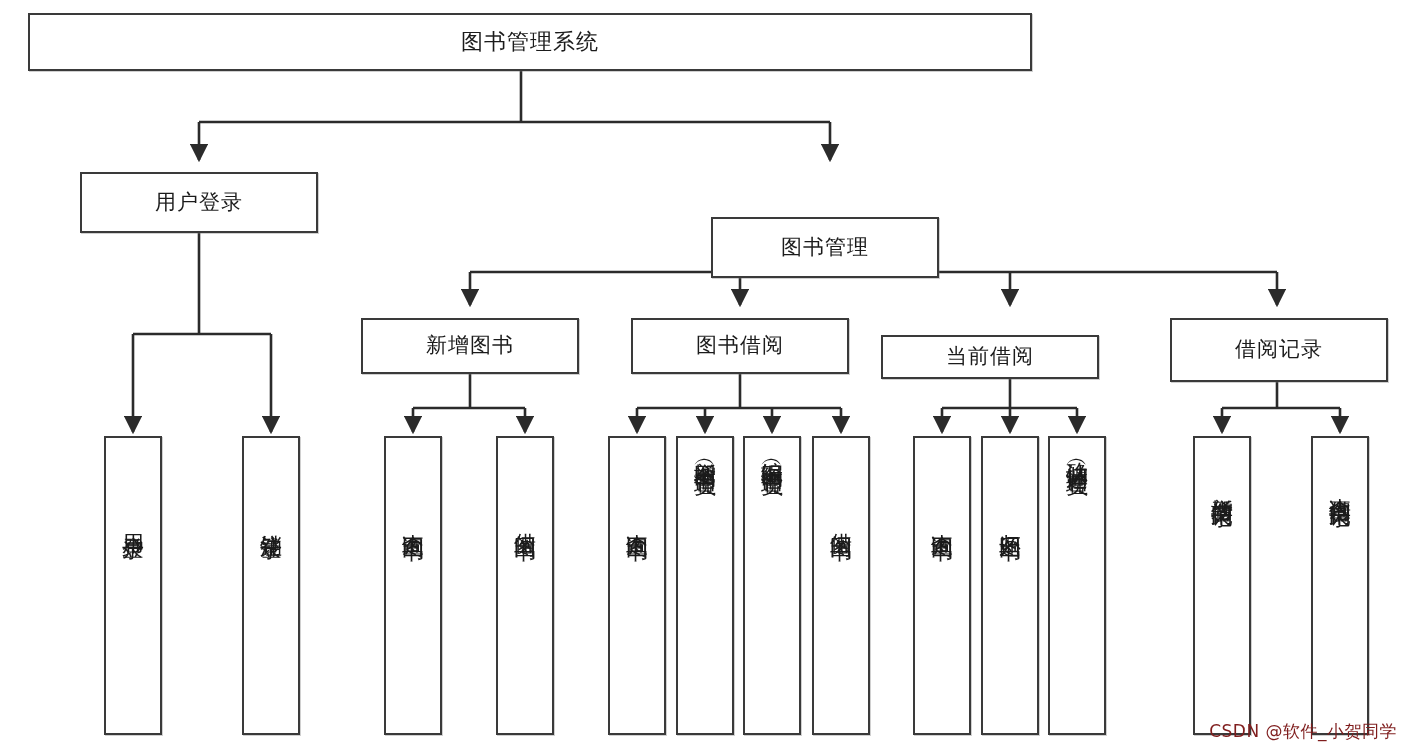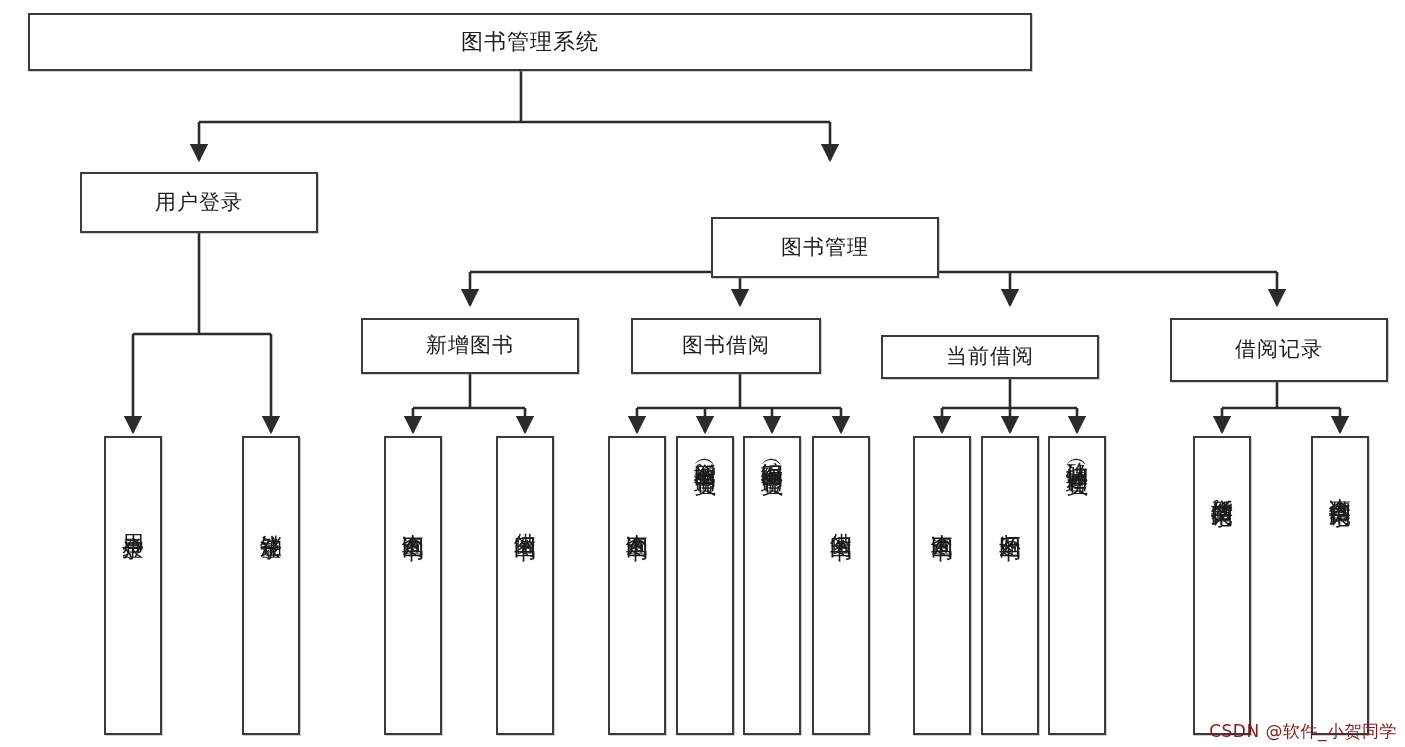--- a/index.html
+++ b/index.html
@@ -142,21 +142,21 @@
   <div class="node horiz" style="left:80px; top:172px; width:238px; height:61px;">
     <span>用户登录</span>
   </div>
   <div class="node horiz" style="left:711px; top:172px; width:228px; height:61px;margin-top:45px;">
     <span>图书管理</span>
   </div>
 
   <div class="node horiz" style="left:361px; top:318px; width:218px; height:56px;">
     <span>新增图书</span>
   </div>
-  <div class="node horiz" style="left:631px; top:318px; width:190px; height:56px;">
+  <div class="node horiz" style="left:631px; top:318px; width:218px; height:56px;">
     <span>图书借阅</span>
   </div>
   <div class="node horiz" style="left:881px; top:318px; width:218px; height:44px;margin-top:17px;">
     <span>当前借阅</span>
   </div>
   <div class="node horiz" style="left:1170px; top:318px; width:218px; height:64px;">
     <span>借阅记录</span>
   </div>
 
   <div class="node leaf leaf-short" style="left:104px; top:436px; width:58px; height:299px;">

